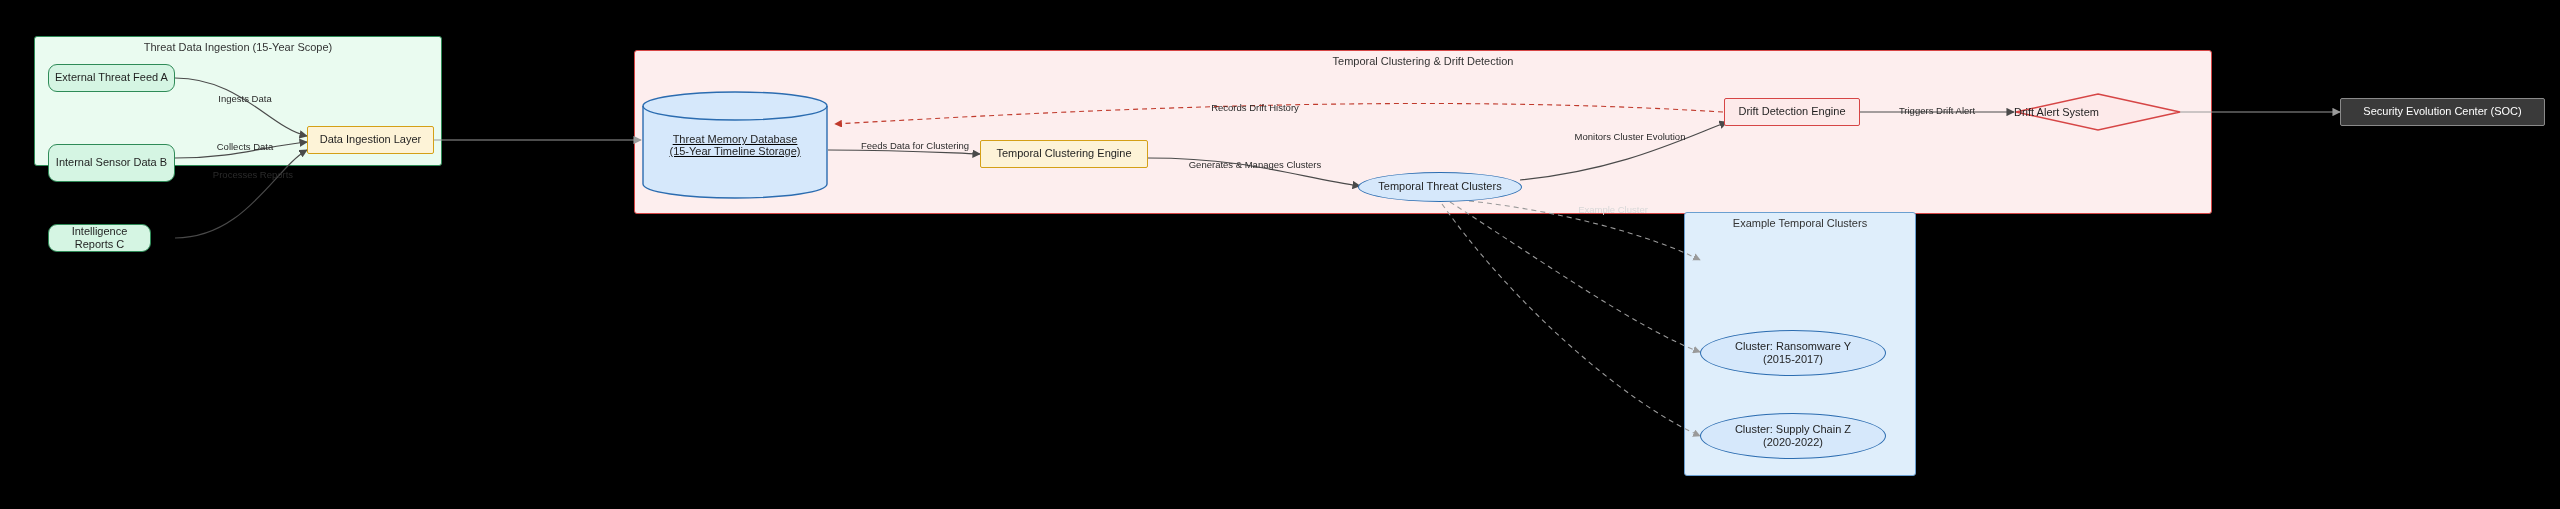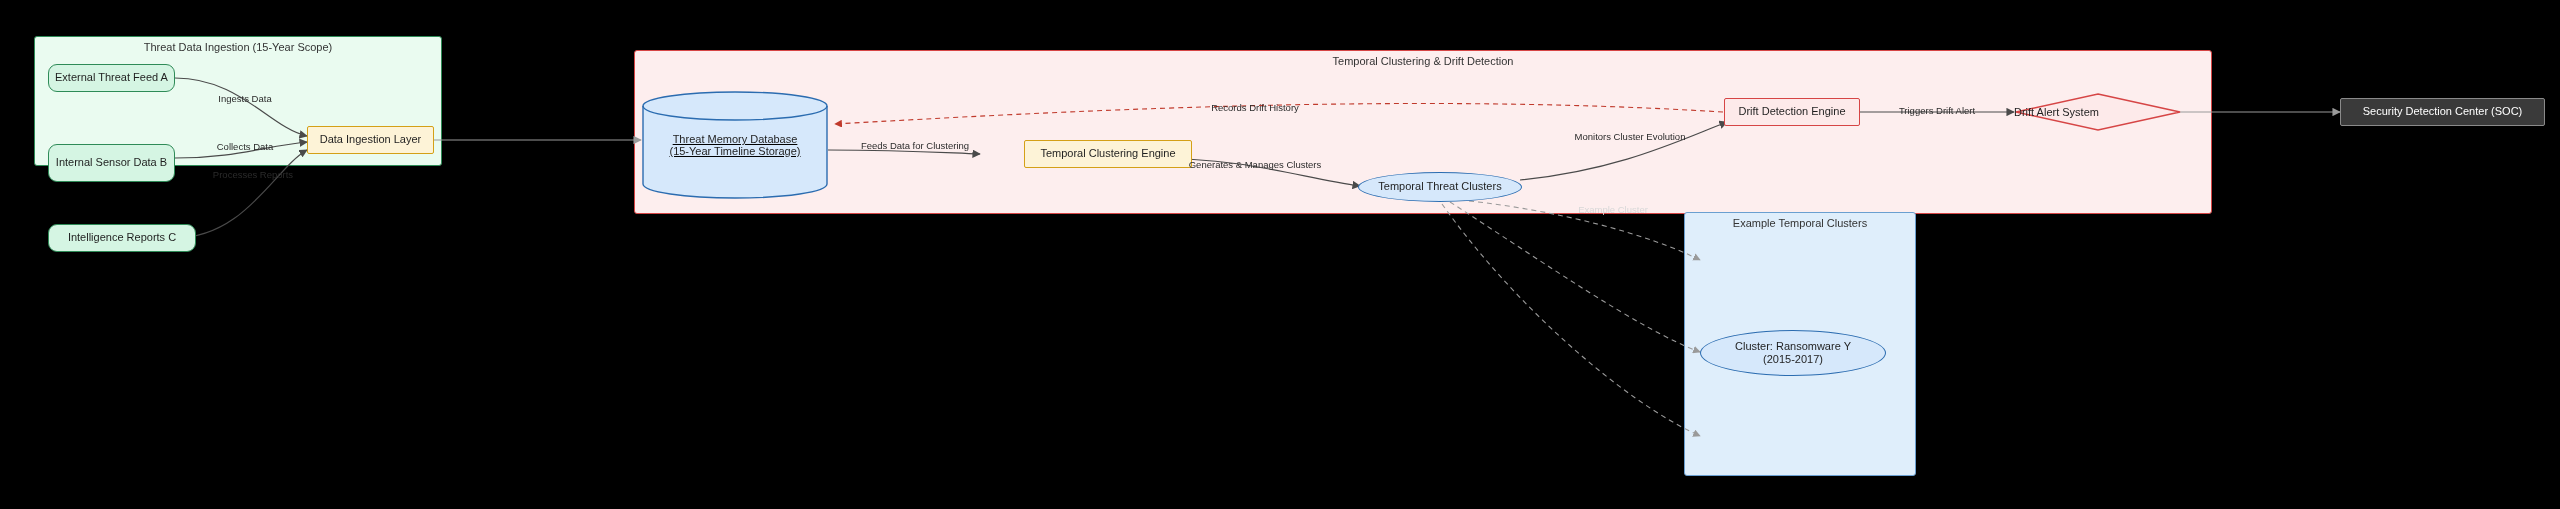--- a/index.html
+++ b/index.html
@@ -151,40 +151,40 @@
   </svg>
 
   <div class="node rounded-green" style="left:48px; top:64px; width:127px; height:28px;">
     <span class="label">External Threat Feed A</span>
   </div>
 
   <div class="node rounded-green" style="left:48px; top:144px; width:127px; height:38px;">
     <span class="label">Internal Sensor Data B</span>
   </div>
 
-  <div class="node rounded-green" style="left:48px; top:224px; width:148px; height:28px;">
+  <div class="node rounded-green" style="left:48px; top:224px; width:103px; height:28px;">
     <span class="label">Intelligence Reports C</span>
   </div>
 
   <div class="node rect-orange" style="left:307px; top:126px; width:127px; height:28px;">
     <span class="label">Data Ingestion Layer</span>
   </div>
 
   <div style="position:absolute; left:641px; top:90px; width:188px; height:110px;">
     <svg class="layer" style="width:188px;height:110px;left:0;top:0;" viewBox="0 0 188 110">
       <path d="M2,16 C2,8 44,2 94,2 C144,2 186,8 186,16 L186,94 C186,102 144,108 94,108 C44,108 2,102 2,94 Z" fill="#d6e8fb" stroke="#2b6cb0" stroke-width="1.4"></path>
       <path d="M2,16 C2,24 44,30 94,30 C144,30 186,24 186,16" fill="none" stroke="#2b6cb0" stroke-width="1.4"></path>
     </svg>
     <div style="position:absolute; left:0; top:0; width:188px; height:110px; display:flex; align-items:center; justify-content:center;text-decoration:underline;">
       <span class="label" style="font-size:11px; color:#1f1f1f; text-align:center; white-space:pre-line;">Threat Memory Database
 (15-Year Timeline Storage)</span>
     </div>
   </div>
 
-  <div class="node rect-orange" style="left:980px; top:140px; width:168px; height:28px;margin-left:44px;">
+  <div class="node rect-orange" style="left:980px; top:140px; width:168px; height:28px;">
     <span class="label">Temporal Clustering Engine</span>
   </div>
 
   <div class="node ellipse-blue" style="left:1358px; top:172px; width:164px; height:30px;">
     <span class="label">Temporal Threat Clusters</span>
   </div>
 
   <div class="node rect-red" style="left:1724px; top:98px; width:136px; height:28px;">
     <span class="label">Drift Detection Engine</span>
   </div>
@@ -192,29 +192,33 @@
   <div style="position:absolute; left:2014px; top:92px; width:168px; height:40px;">
     <svg class="layer" style="width:168px;height:40px;left:0;top:0;" viewBox="0 0 168 40">
       <path d="M84,2 L166,20 L84,38 L2,20 Z" fill="#fdeaea" stroke="#d64545" stroke-width="1.4"></path>
     </svg>
     <div style="position:absolute; left:0; top:0; width:168px; height:40px; display:flex; align-items:center; justify-content:flex-start;">
       <span class="label" style="font-size:11px; color:#1f1f1f;">Drift Alert System</span>
     </div>
   </div>
 
   <div class="node rect-gray" style="left:2340px; top:98px; width:205px; height:28px;">
-    <span class="label">Security Detection Center (SOC)</span>
+    <span class="label">Security Evolution Center (SOC)</span>
   </div>
 
 
   <div class="node ellipse-blue" style="left:1700px; top:330px; width:186px; height:46px;">
     <span class="label">Cluster: Ransomware Y
 (2015-2017)</span>
   </div>
 
+  <div class="node ellipse-blue" style="left:1700px; top:413px; width:186px; height:46px;">
+    <span class="label">Cluster: Supply Chain Z
+(2020-2022)</span>
+  </div>
 
   <div class="edge-label on-light" style="left:245px; top:98px;">Ingests Data</div>
   <div class="edge-label on-light" style="left:245px; top:146px;">Collects Data</div>
   <div class="edge-label on-light" style="left:253px; top:174px;">Processes Reports</div>
   <div class="edge-label on-light" style="left:915px; top:145px;">Feeds Data for Clustering</div>
   <div class="edge-label on-light" style="left:1255px; top:164px;">Generates &amp; Manages Clusters</div>
   <div class="edge-label on-light" style="left:1630px; top:136px;">Monitors Cluster Evolution</div>
   <div class="edge-label on-light" style="left:1255px; top:107px;">Records Drift History</div>
   <div class="edge-label on-light" style="left:1937px; top:110px;">Triggers Drift Alert</div>
   <div class="edge-label" style="left:1613px; top:209px;">Example Cluster</div>

